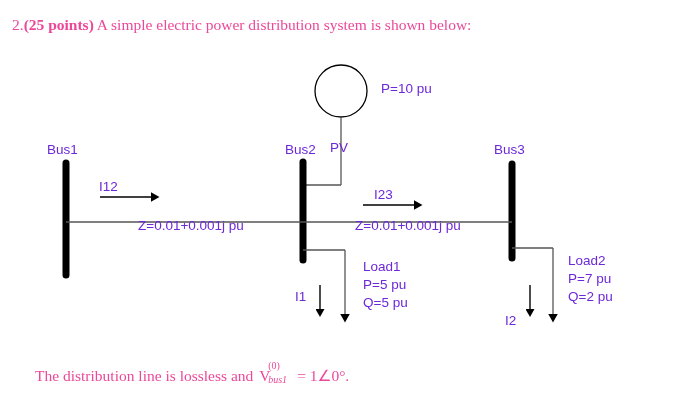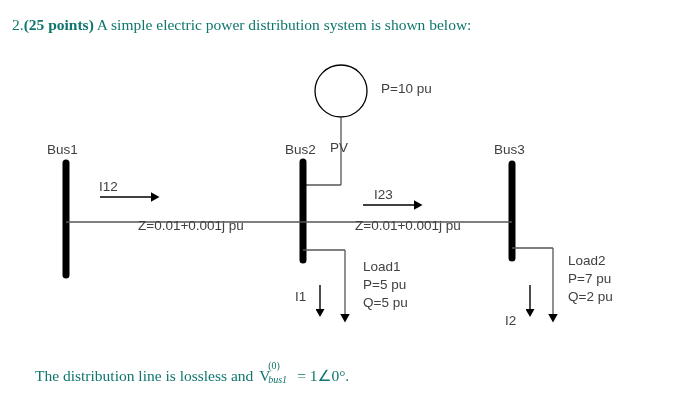--- a/index.html
+++ b/index.html
@@ -14,21 +14,21 @@
     overflow: hidden;
     font-family: "Liberation Sans", sans-serif;
     color: #000000;
   }
 
   
   .prose {
     position: absolute;
     font-family: "Liberation Serif", serif;
     font-size: 15.5px;
-    color: #0f766e;
+    color: #ec4899;
     white-space: nowrap;
   }
   #question-line {
     left: 12px;
     top: 16px;
   }
   #question-points { font-weight: bold; }
   #question-text { }
 
   #closing-line {
@@ -66,21 +66,21 @@
     width: 565px;
     height: 300px;
   }
   #diagram svg { display: block; }
 
   
   .dlabel {
     position: absolute;
     font-family: "Liberation Sans", sans-serif;
     font-size: 13.5px;
-    color: #404040;
+    color: #6d28d9;
     white-space: nowrap;
     line-height: 1.35;
   }
   .bus-label { font-size: 13.5px; }
 
   #label-bus1   { left: 47px;  top: 141px; }
   #label-bus2   { left: 285px; top: 141px; }
   #label-bus3   { left: 494px; top: 141px; }
 
   #label-pv-power { left: 381px; top: 80px; }

